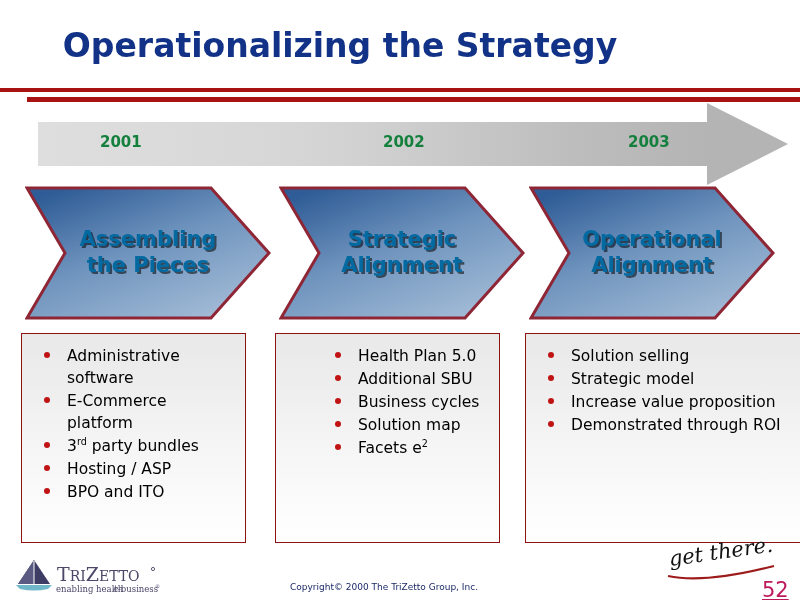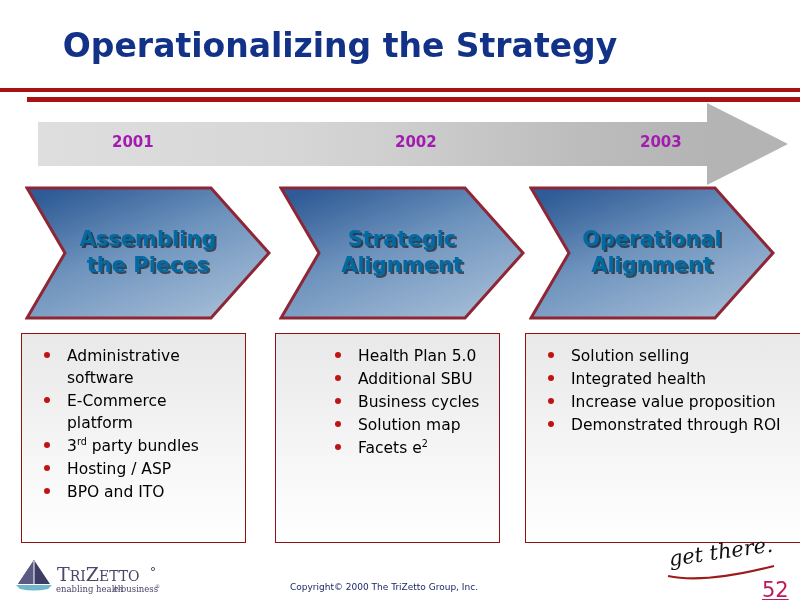--- a/index.html
+++ b/index.html
@@ -77,23 +77,22 @@
     border-top: 41px solid transparent;
     border-bottom: 41px solid transparent;
     border-left: 81px solid #b4b4b4;
   }
   .year-label {
     position: absolute;
     top: 11px;
     font-family: "DejaVu Sans", sans-serif;
     font-weight: bold;
     font-size: 15px;
-    color: #a21caf;
+    color: #15803d;
     z-index: 3;
-    margin-left: 12px;
   }
   #year-0 { left: 62px; }
   #year-1 { left: 345px; }
   #year-2 { left: 590px; }
 
   
   .chevron {
     position: absolute;
     top: 186px;
     width: 246px;
@@ -297,21 +296,21 @@
         <li class="bullet-item"><span class="dot"></span><span>Health Plan 5.0</span></li>
         <li class="bullet-item"><span class="dot"></span><span>Additional SBU</span></li>
         <li class="bullet-item"><span class="dot"></span><span>Business cycles</span></li>
         <li class="bullet-item"><span class="dot"></span><span>Solution map</span></li>
         <li class="bullet-item"><span class="dot"></span><span>Facets e<sup>2</sup></span></li>
       </ul>
   </div>
   <div class="bullet-box" id="bullet-box-2">
     <ul class="bullet-list">
         <li class="bullet-item"><span class="dot"></span><span>Solution selling</span></li>
-        <li class="bullet-item"><span class="dot"></span><span>Integrated health</span></li>
+        <li class="bullet-item"><span class="dot"></span><span>Strategic model</span></li>
         <li class="bullet-item"><span class="dot"></span><span>Increase value proposition</span></li>
         <li class="bullet-item"><span class="dot"></span><span>Demonstrated through ROI</span></li>
       </ul>
   </div>
 
   <div id="logo">
     <svg width="150" height="38" viewBox="0 0 150 38">
       <polygon points="22,3 38,27 6,27" fill="#3d3c64"></polygon>
       <polygon points="22,3 22,27 6,27" fill="#5a5a82"></polygon>
       <path d="M4,28 L40,28 L36,32 Q22,35 8,32 Z" fill="#6fb7c9"></path>

